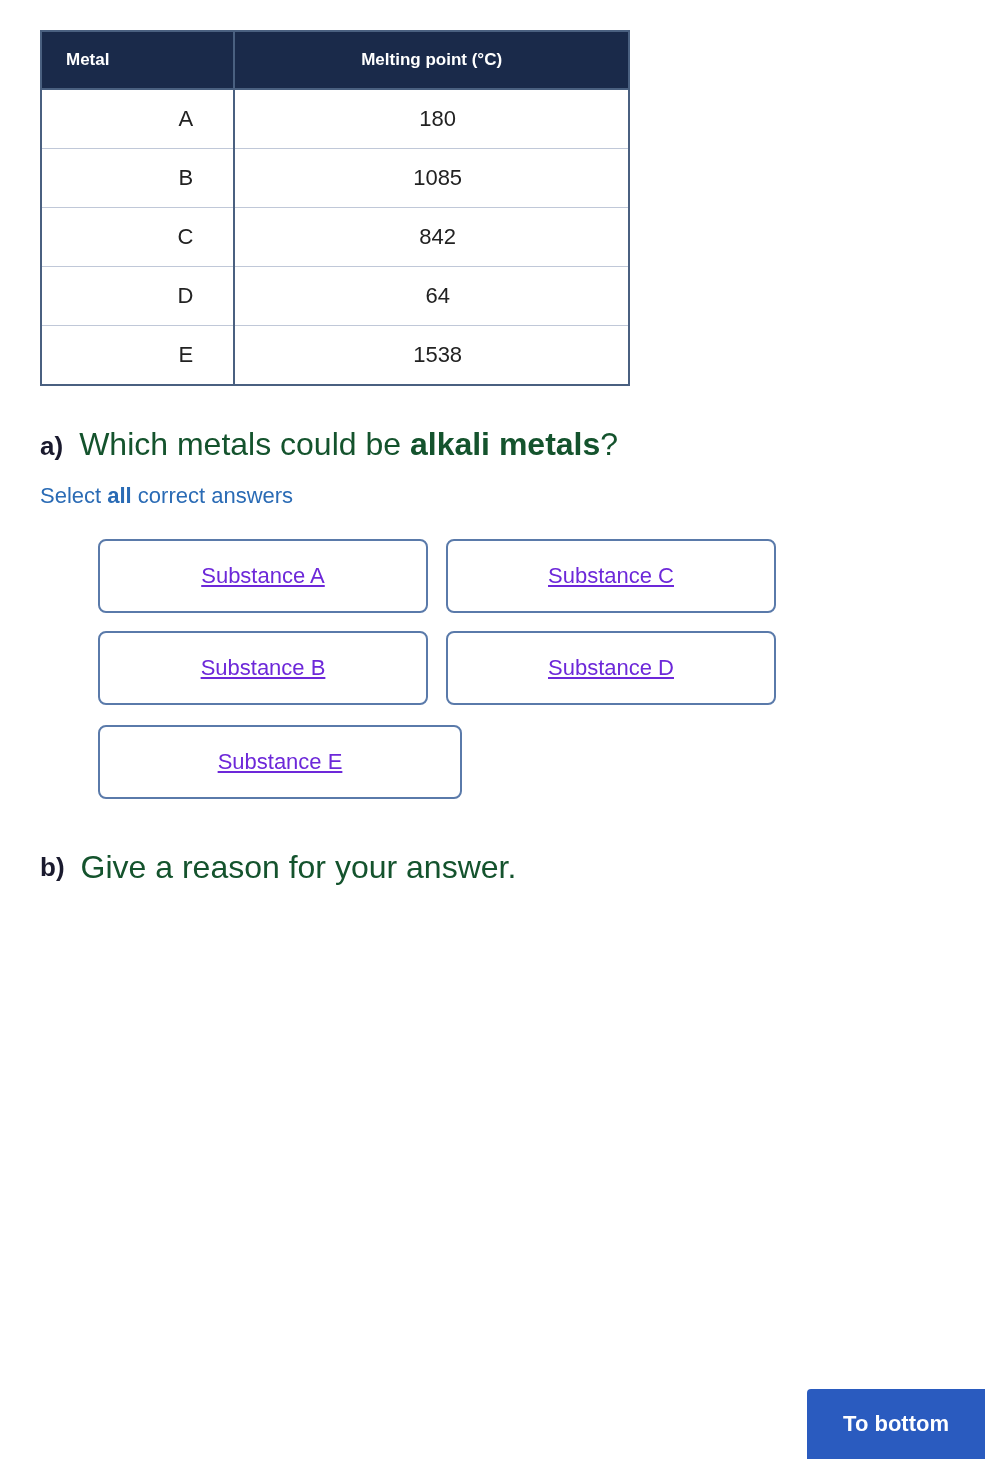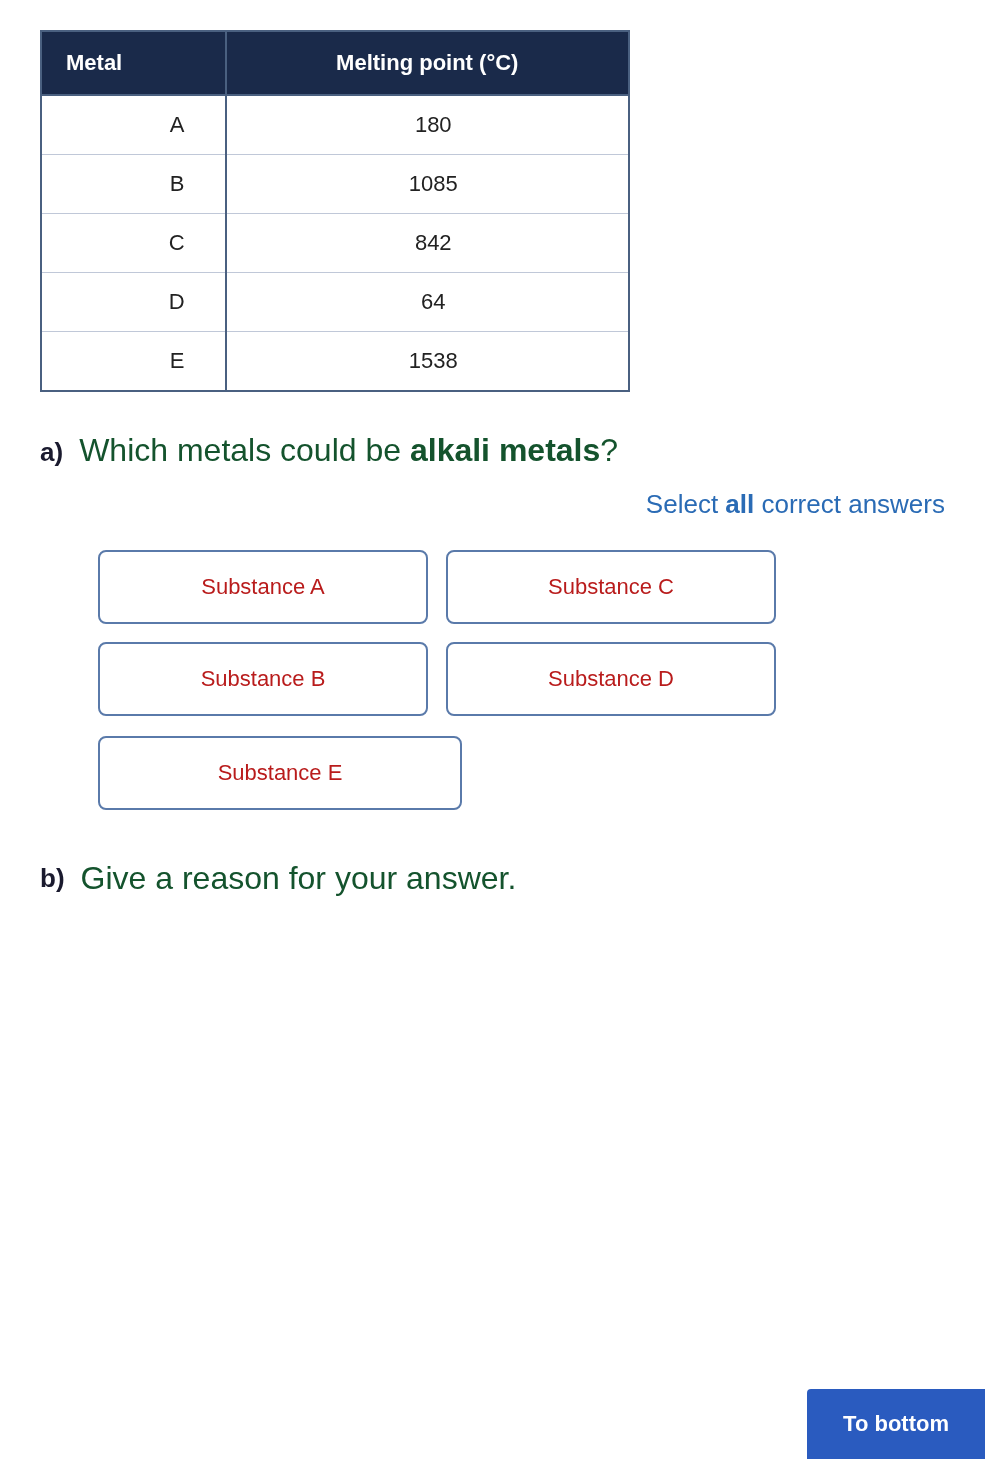--- a/index.html
+++ b/index.html
@@ -25,21 +25,21 @@
 
     table {
       border-collapse: collapse;
       width: 590px;
     }
 
     table th {
       background: #1a2a4a;
       color: #ffffff;
       font-weight: bold;
-      font-size: 22px;
+      font-size: 17px;
       padding: 18px 24px;
       text-align: left;
       border: 2px solid #4a6080;
     }
 
     table th:last-child {
       text-align: center;
     }
 
     table td {
@@ -91,49 +91,48 @@
       font-weight: bold;
     }
 
     .question-row {
       display: flex;
       align-items: baseline;
       margin-bottom: 20px;
     }
 
     .select-instruction {
-      font-size: 26px;
+      font-size: 22px;
       color: #2a6bb5;
-      margin-left: 58px;
       margin-bottom: 30px;
-      text-align: right;
     }
 
     .select-instruction strong {
       font-weight: bold;
     }
 
     .answers-grid {
       margin-left: 58px;
       display: grid;
       grid-template-columns: 330px 330px;
       gap: 18px;
       margin-bottom: 20px;
     }
 
     .answer-btn {
       background: #ffffff;
       border: 2px solid #5a7aaa;
       border-radius: 8px;
       padding: 22px 32px;
       font-size: 22px;
-      color: #b91c1c;
+      color: #6d28d9;
       text-align: center;
       cursor: pointer;
       width: 330px;
+      text-decoration: underline;
     }
 
     .answer-btn-single {
       width: 364px;
       margin-left: 58px;
     }
 
     .section-b-row {
       display: flex;
       align-items: center;

